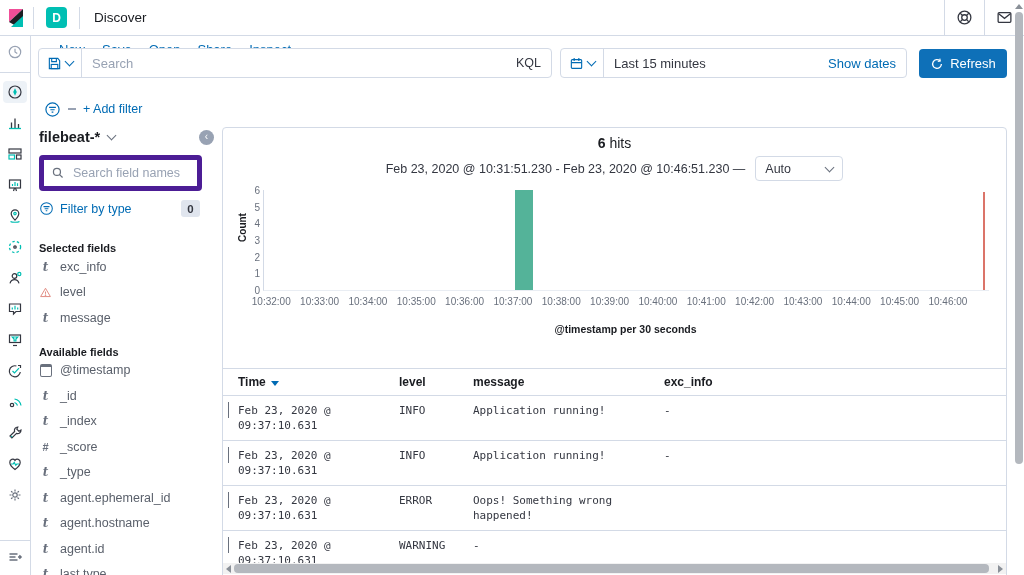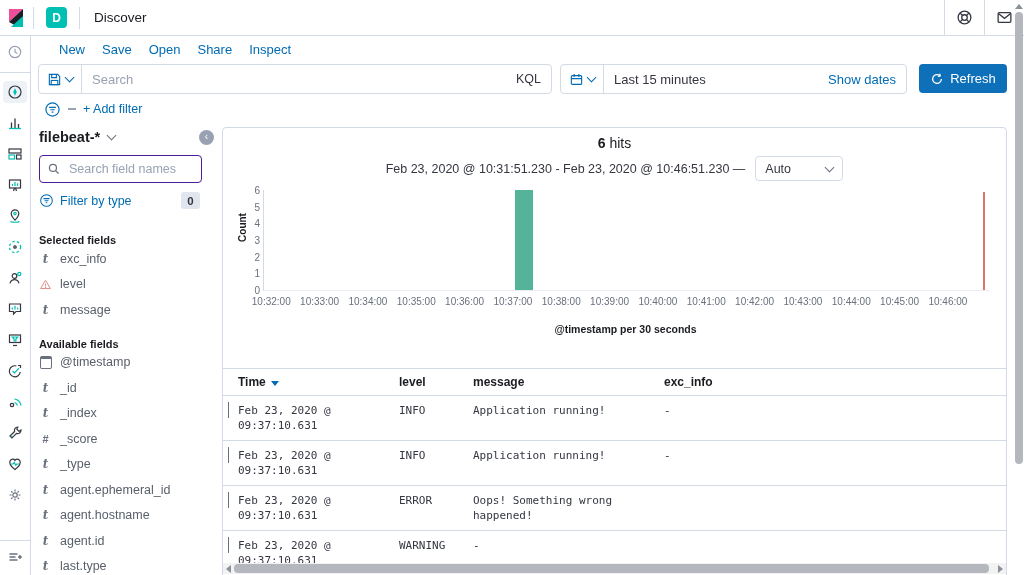--- a/index.html
+++ b/index.html
@@ -21,21 +21,21 @@
         display:flex;flex-direction:column;align-items:center;padding-top:6px;box-sizing:border-box;z-index:4;}
   .rail-btn{width:24px;height:22px;display:flex;align-items:center;justify-content:center;margin-bottom:9px;border-radius:4px;}
   .rail-btn.active{background:#EDF2F7;}
   .rail-div{width:31px;height:1px;background:#D3DAE6;margin:0 0 8px 0;}
   .rail-spacer{flex:1;}
   .rail-bottom{width:31px;border-top:1px solid #D3DAE6;padding:8px 0 10px 0;display:flex;justify-content:center;}
   
   .menubar{position:absolute;left:45px;top:36px;right:0;height:27px;display:flex;align-items:center;
            padding-left:14px;gap:17px;background:#fff;}
   .menubar a{color:#006BB4;font-size:13px;text-decoration:none;}
-  .querybar{position:absolute;left:31px;top:64px;right:0;height:14px;display:flex;align-items:flex-start;padding-left:7px;}
+  .querybar{position:absolute;left:31px;top:64px;right:0;height:14px;display:flex;align-items:flex-end;padding-left:7px;}
   .qgroup{display:flex;align-items:center;height:30px;border:1px solid #D3DAE6;border-radius:4px;background:#fff;box-sizing:border-box;}
   .qsave{display:flex;align-items:center;gap:4px;padding:0 8px;height:100%;border-right:1px solid #D3DAE6;}
   .qinput{border:none;outline:none;flex:1;font-size:13px;font-family:"Liberation Sans",sans-serif;padding:0 10px;color:#343741;}
   .qinput::placeholder{color:#98A2B3;}
   .kql{font-size:12.5px;color:#343741;padding:0 10px;}
   .dpicker{margin-left:8px;width:347px;}
   .dcal{display:flex;align-items:center;gap:4px;padding:0 8px;height:100%;border-right:1px solid #D3DAE6;}
   .dtext{font-size:13px;padding-left:10px;color:#343741;}
   .showdates{margin-left:auto;padding-right:10px;color:#006BB4;font-size:13px;}
   .refresh-btn{margin-left:12px;width:88px;height:29px;background:#0E70B8;border-radius:4px;color:#fff;
@@ -47,21 +47,21 @@
   .chev{width:6px;height:6px;border-right:1.6px solid #006BB4;border-bottom:1.6px solid #006BB4;
         transform:rotate(45deg);margin-top:-3px;}
   .chev.grey{border-color:#69707D;}
   
   .sidebar{position:absolute;left:31px;top:120px;width:183px;bottom:0;padding-left:8px;box-sizing:border-box;background:#fff;}
   .sb-head{display:flex;align-items:center;margin-top:9px;}
   .sb-title{font-size:14.5px;font-weight:bold;color:#1A1C21;}
   .sb-head .chev{margin-left:8px;}
   .sb-collapse{margin-left:auto;margin-right:0px;width:15px;height:15px;border-radius:50%;background:#98A2B3;
         color:#fff;display:flex;align-items:center;justify-content:center;font-size:10px;line-height:1;}
-  .sb-search{margin-top:10px;margin-right:12px;height:26px;border:1px solid #4c1d95;border-radius:4px;
+  .sb-search{margin-top:10px;margin-right:12px;height:26px;border:5px solid #4c1d95;border-radius:4px;
         display:flex;align-items:center;padding:0 7px;gap:6px;}
   .sb-search input{border:none;outline:none;flex:1;font-size:12.5px;font-family:"Liberation Sans",sans-serif;min-width:0;}
   .sb-search input::placeholder{color:#98A2B3;}
   .sb-filter{margin-top:9px;display:flex;align-items:center;gap:6px;}
   .sb-filter .lbl{color:#006BB4;font-size:12.5px;}
   .sb-count{margin-left:auto;margin-right:14px;min-width:19px;height:17px;background:#E0E5EE;border-radius:3px;
         display:flex;align-items:center;justify-content:center;font-size:11.5px;font-weight:bold;color:#343741;}
   .sb-sec{margin-top:15px;font-size:11px;font-weight:bold;color:#1A1C21;}
   .side-field{height:25.5px;display:flex;align-items:center;gap:8px;}
   .fi{width:13px;display:flex;justify-content:center;align-items:center;}

